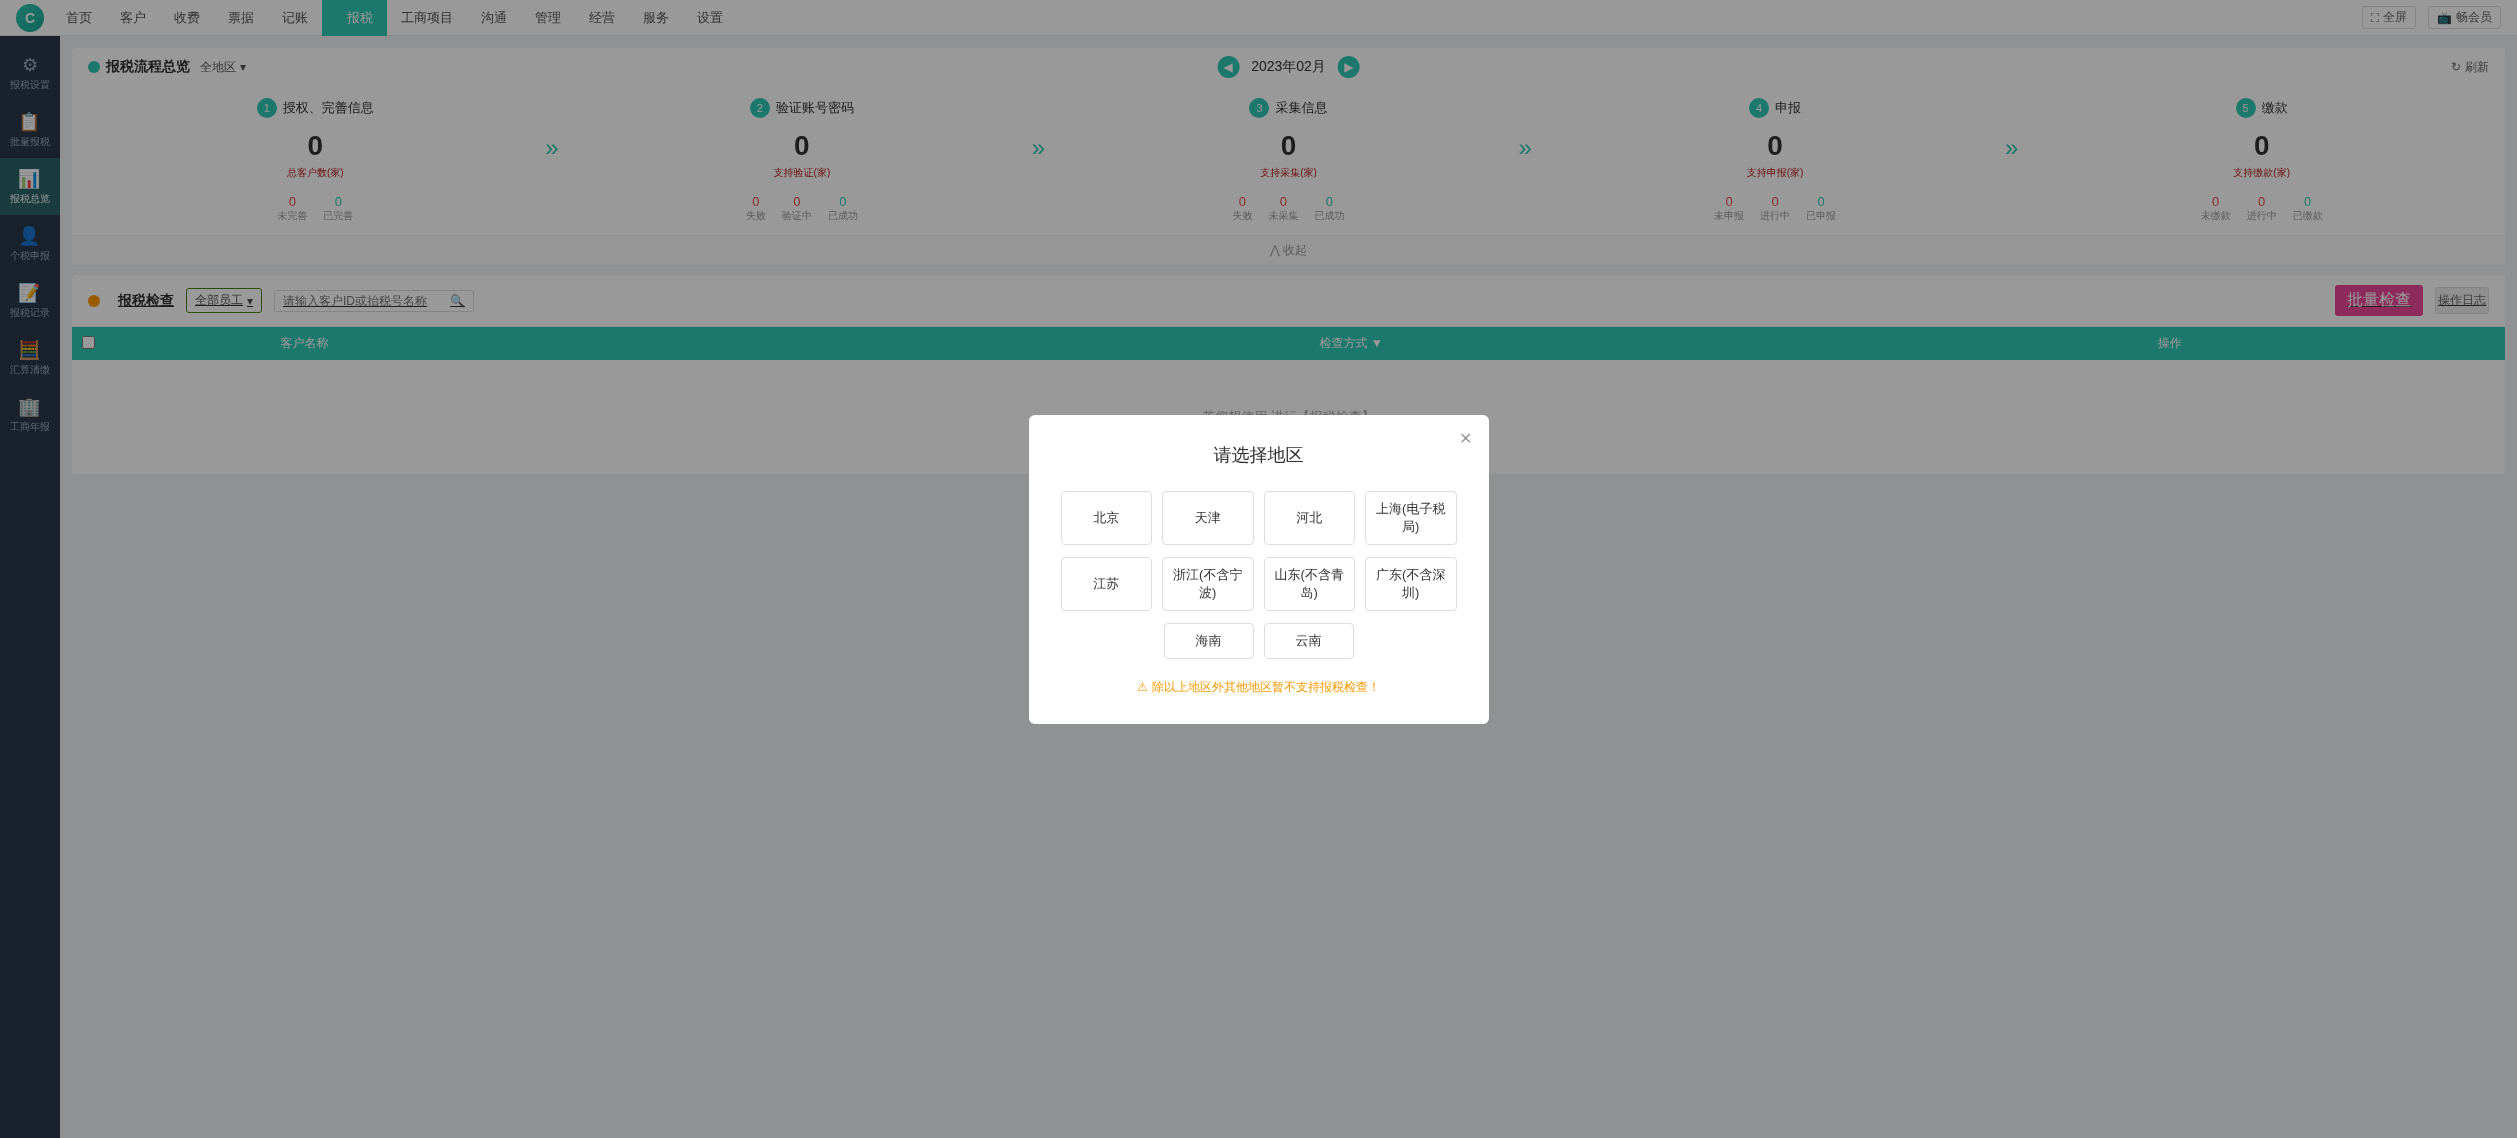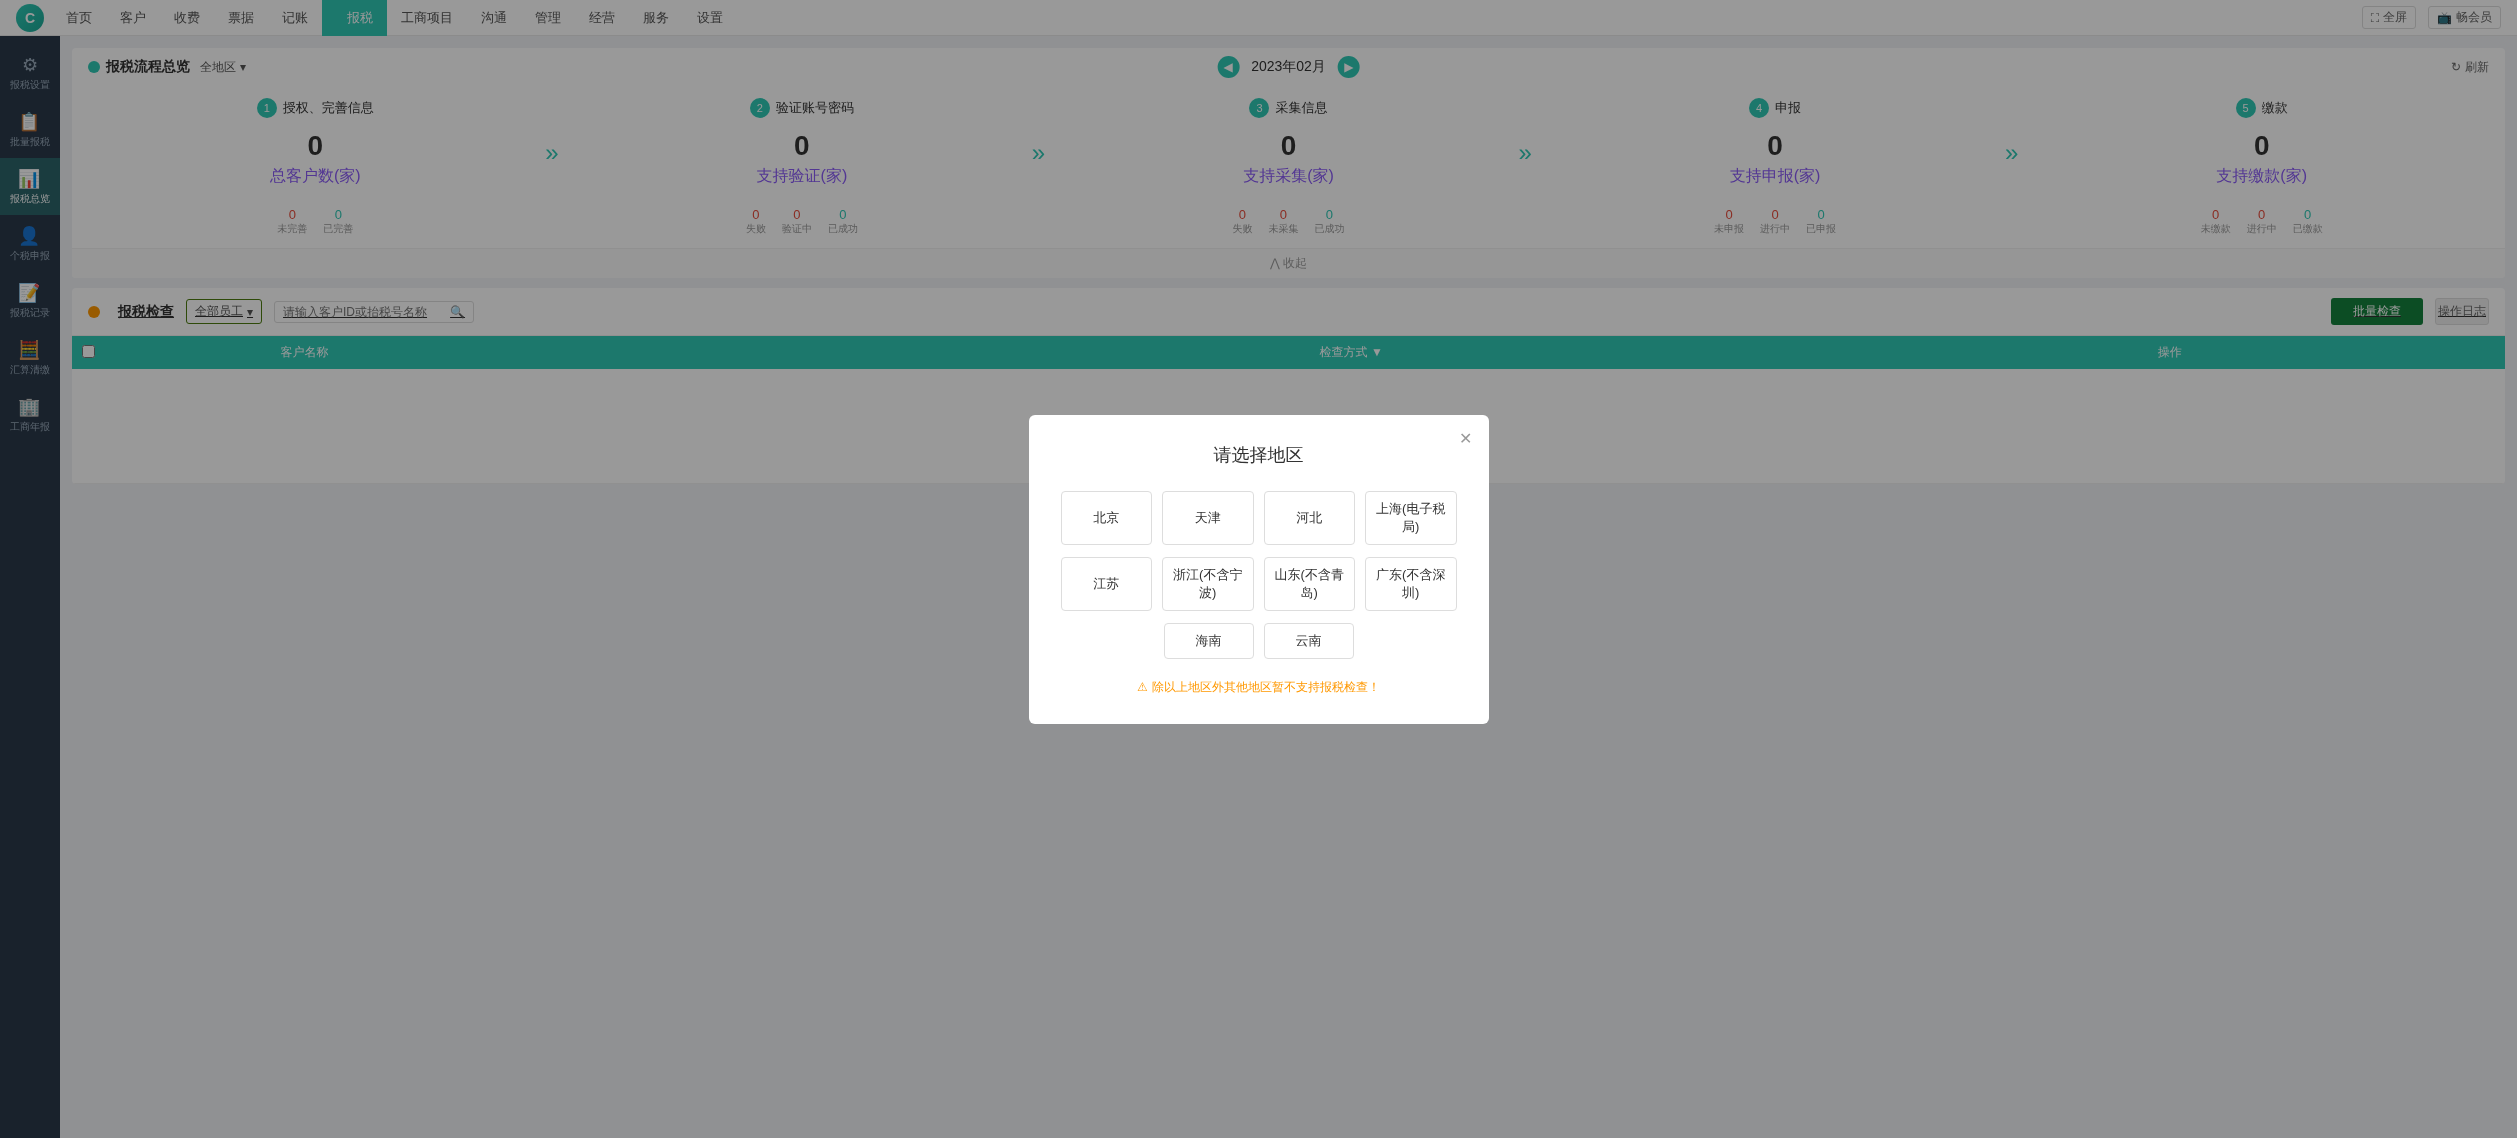--- a/index.html
+++ b/index.html
@@ -146,21 +146,21 @@
       width: 20px; height: 20px; border-radius: 50%;
       background: #2fc8b5; color: #fff;
       font-size: 11px; display: flex; align-items: center; justify-content: center;
       flex-shrink: 0;
     }
     .step-name { font-size: 13px; font-weight: 500; color: #333; }
     .step-count {
       font-size: 28px; font-weight: bold; color: #333;
       margin: 4px 0;
     }
-    .step-sub { font-size: 16px; color: #8b5cf6; margin-bottom: 20px; }
+    .step-sub { font-size: 10px; color: #b91c1c; margin-bottom: 14px; }
     .step-stats {
       display: flex; gap: 16px;
     }
     .stat-item { text-align: center; }
     .stat-num { font-size: 13px; color: #e74c3c; }
     .stat-num.green { color: #2fc8b5; }
     .stat-label { font-size: 10px; color: #999; font-family: Liberation Mono, monospace; }
 
     .step-arrow {
       position: absolute; right: -20px; top: 50%;
@@ -192,22 +192,22 @@
       display: flex; align-items: center; gap: 4px; justify-content: center;
     }
     .search-input-wrap {
       display: flex; align-items: center;
       border: 1px solid #ddd; border-radius: 3px; padding: 3px 8px; flex: 1; max-width: 200px;
     }
     .search-input-wrap input {
       border: none; outline: none; font-size: 12px; width: 100%;
     }
     .check-btn {
-      background: #15803d; color: #fff; border: none;
-      padding: 5px 22px; border-radius: 3px; cursor: pointer; font-size: 12px;
+      background: #ec4899; color: #fff; border: none;
+      padding: 5px 12px; border-radius: 3px; cursor: pointer; font-size: 16px;
       margin-left: auto;
     }
     .op-log-btn {
       color: #666; font-size: 12px; cursor: pointer;
       border: 1px solid #ddd; padding: 4px 2px; border-radius: 3px;
     }
 
     
     .data-table { width: 100%; border-collapse: collapse; }
     .data-table th {

